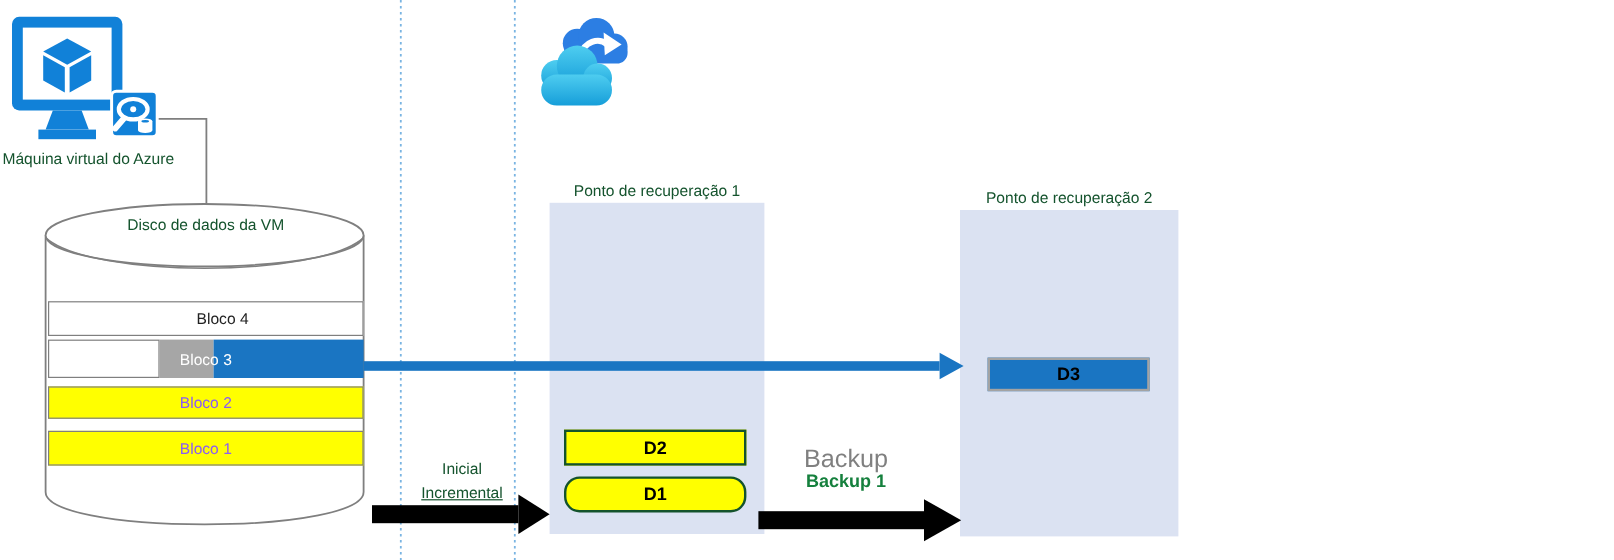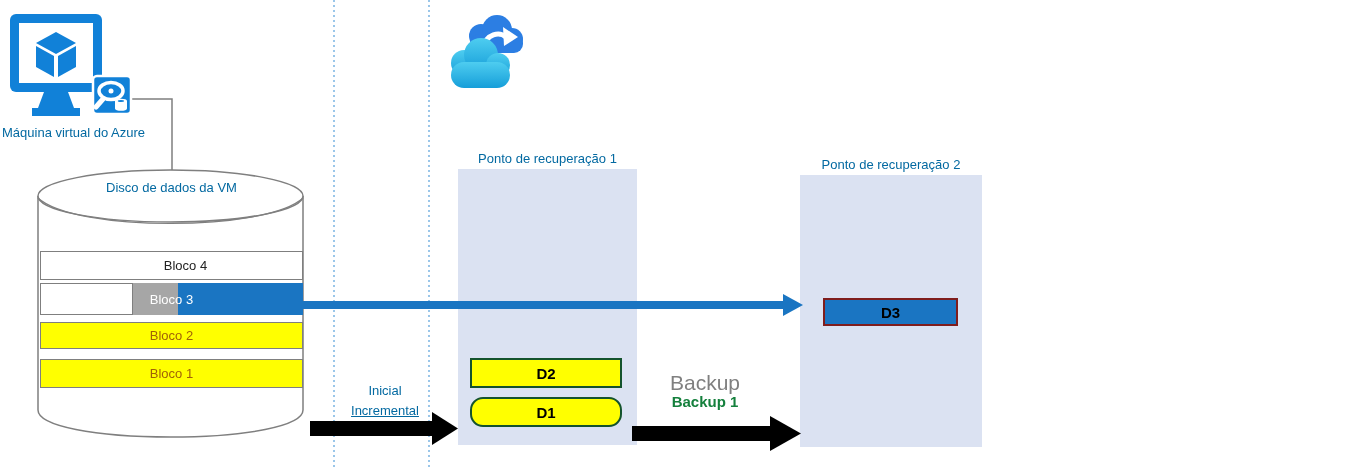--- a/index.html
+++ b/index.html
@@ -1,42 +1,42 @@
 <!DOCTYPE html>
 <html><head>
 <meta charset="utf-8">
 <style>
   * { margin:0; padding:0; box-sizing:border-box; }
   body { background:#fff; font-family:"Liberation Sans", sans-serif; }
   #canvas { position:relative; width:1345px; height:467px; background:#fff; overflow:hidden; }
   .layer { position:absolute; left:0; top:0; width:1345px; height:467px; }
   .z0 { z-index:0; } .z2 { z-index:2; }
 
-  .gray-label { position:absolute; color:#0369a1; font-size:13px; text-align:center; z-index:3; }
+  .gray-label { position:absolute; color:#14532d; font-size:13px; text-align:center; z-index:3; }
 
   
   .rp-box { position:absolute; background:#dbe2f2; z-index:1; }
 
   
   .blk { position:absolute; display:flex; align-items:center; justify-content:center;
          font-size:13px; z-index:3; }
   .blk-empty   { background:#fff; border:1.5px solid #7f7f7f; color:#222; }
-  .blk-initial { background:#ffff00; border:1px solid #7f7f7f; color:#a16207; }
+  .blk-initial { background:#ffff00; border:1px solid #7f7f7f; color:#8b5cf6; }
   .blk3 { position:absolute; display:flex; z-index:3; }
   .blk3 .seg-empty { width:93px; height:100%; background:#fff; border:1.5px solid #7f7f7f; }
   .blk3 .seg-gray  { width:45px; height:100%; background:#a6a6a6; }
   .blk3 .seg-blue  { flex:1; height:100%; background:#1a75c2; }
   .blk3 .blk3-label { position:absolute; left:0; top:0; width:100%; height:100%;
          display:flex; align-items:center; justify-content:center; color:#fff; font-size:13px; }
 
   
   .dblk { position:absolute; display:flex; align-items:center; justify-content:center;
           font-weight:bold; font-size:15px; color:#000; z-index:3; }
   .dblk-yellow { background:#ffff00; border:2px solid #14532d; }
-  .dblk-blue   { background:#1a75c2; border:2px solid #7f1d1d; }
+  .dblk-blue   { background:#1a75c2; border:2px solid #a3a3a3; }
 
   .arrow-caption { position:absolute; z-index:3; text-align:center; }
   .ghost-backup { color:#808080; font-size:21px; line-height:22px; }
   .bold-backup  { color:#15803d; font-size:15px; font-weight:bold; line-height:16px; }
 
   .icon-abs { position:absolute; z-index:3; }
 </style>
 </head>
 <body>
 

